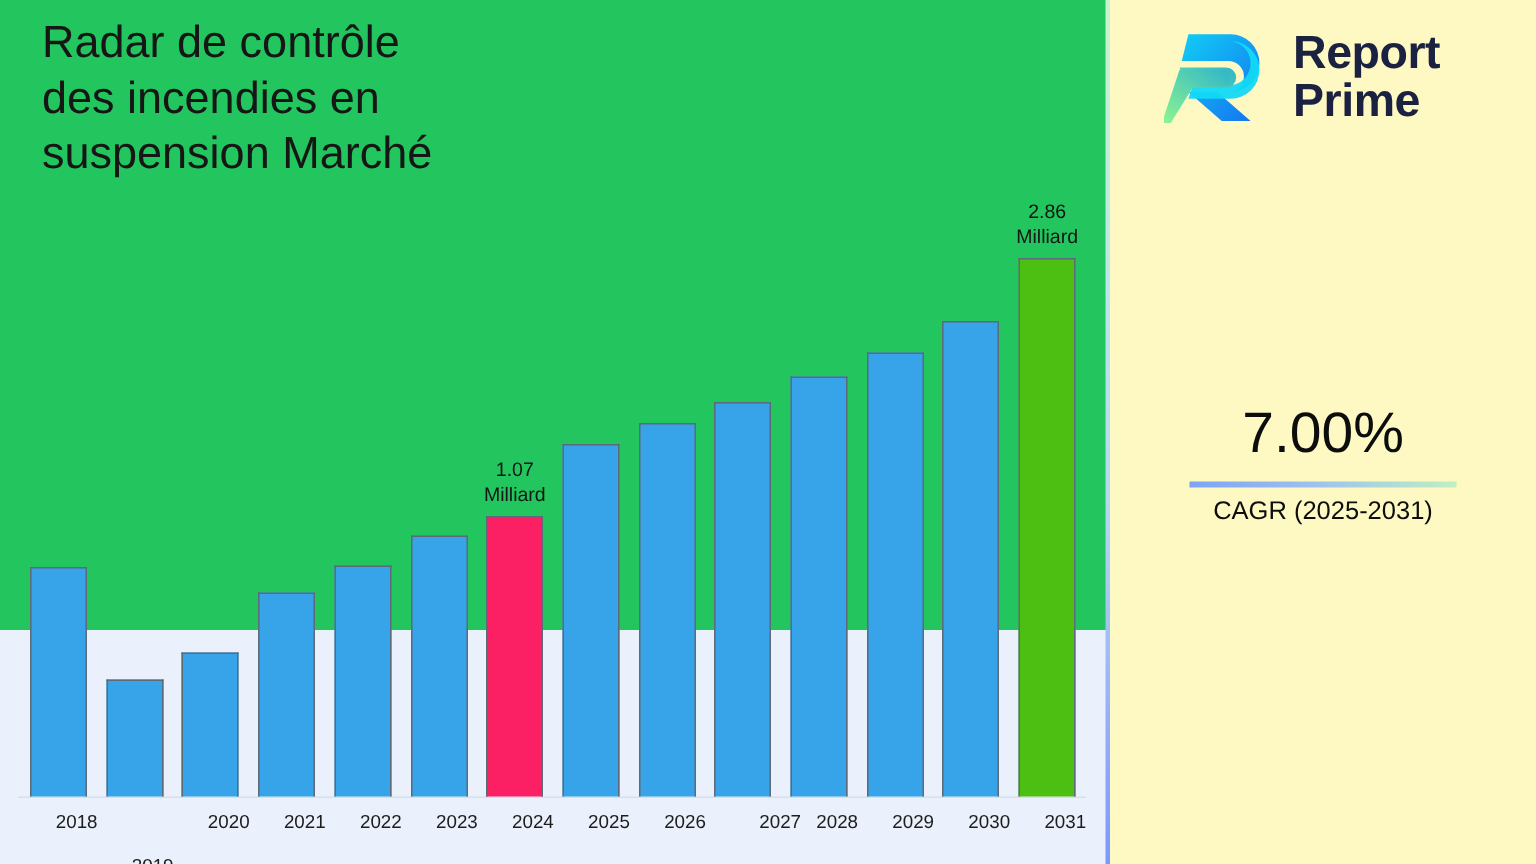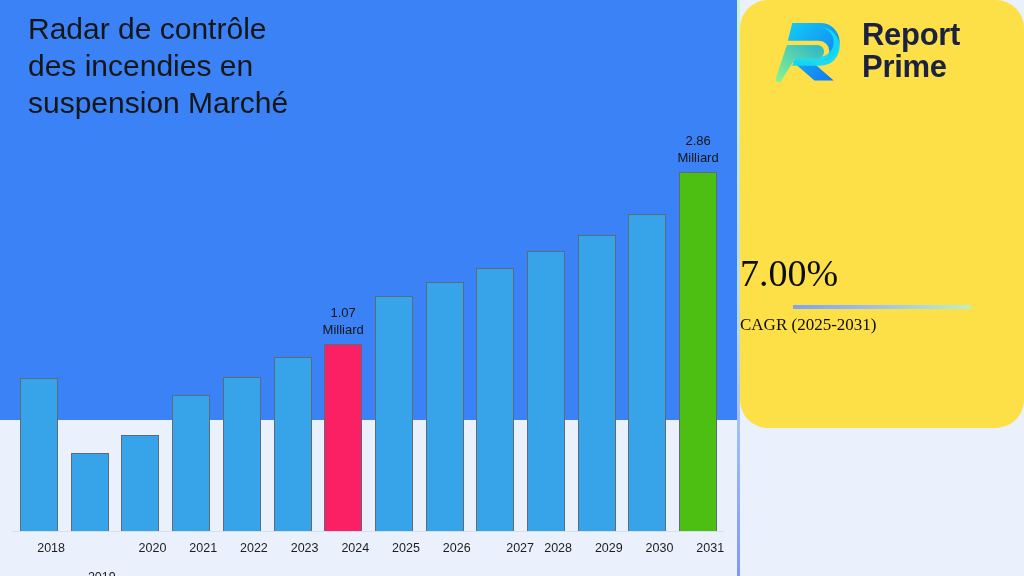--- a/index.html
+++ b/index.html
@@ -12,21 +12,21 @@
     font-family: "Liberation Sans", sans-serif;
     background: #eaf1fc;
     position: relative;
   }
 
   
   #chart-panel {
     position: absolute;
     left: 0; top: 0;
     width: 738px; height: 420px;
-    background: #3b82f6;
+    background: #22c55e;
   }
 
   #chart-title {
     position: absolute;
     left: 28px; top: 10px;
     width: 400px;
     font-size: 30px;
     line-height: 1.24;
     color: #161616;
     font-weight: 400;
@@ -92,23 +92,22 @@
     position: absolute;
     left: 737px; top: 0;
     width: 3px; height: 576px;
     background: linear-gradient(to bottom, #c9f3cc 0%, #bfe8e8 28%, #b6d8f3 58%, #8fa8fb 88%, #7d98fd 100%);
   }
 
   
   #right-panel {
     position: absolute;
     left: 740px; top: 0;
-    width: 284px; height: 428px;
-    background: #fde047;
-    border-radius: 28px;
+    width: 284px; height: 576px;
+    background: #fef9c3;
   }
 
   #logo {
     position: absolute;
     left: 36px; top: 14px;
     display: flex;
     align-items: center;
     gap: 12px;
   }
   #logo-mark { width: 74px; height: 74px; flex: none; }
@@ -116,24 +115,23 @@
     font-size: 31px;
     font-weight: 700;
     line-height: 1.04;
     color: #1b2141;
     letter-spacing: -0.3px;
     white-space: pre-line;
   }
 
   #cagr-block {
     position: absolute;
-    left: 0; top: 252px;
+    left: 0; top: 268px;
     width: 284px;
-    text-align: left;
-    font-family: Liberation Serif, serif;
+    text-align: center;
   }
   #cagr-value {
     font-size: 38px;
     color: #0d0d0d;
     font-weight: 400;
     line-height: 1.15;
   }
   #cagr-divider {
     margin: 9px auto 6px auto;
     width: 178px; height: 4px;

